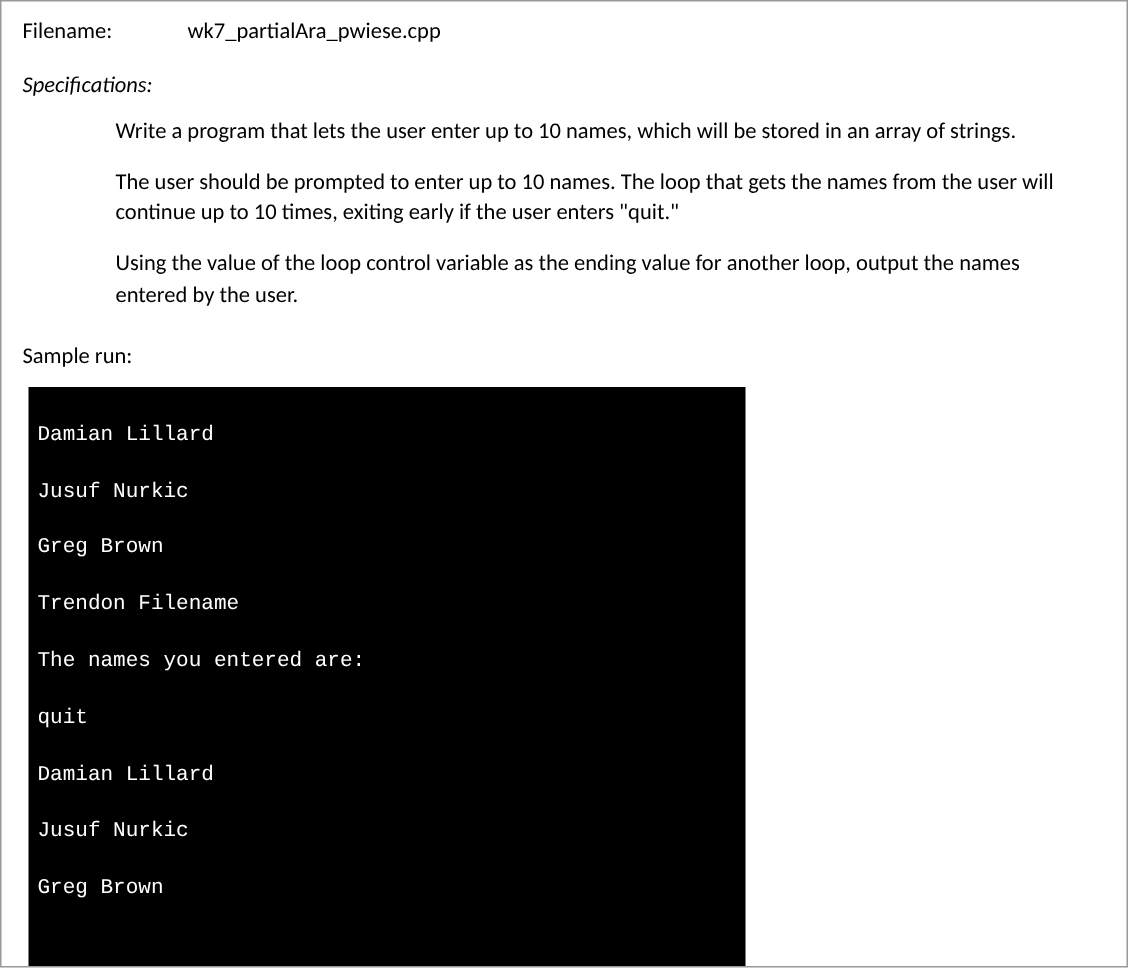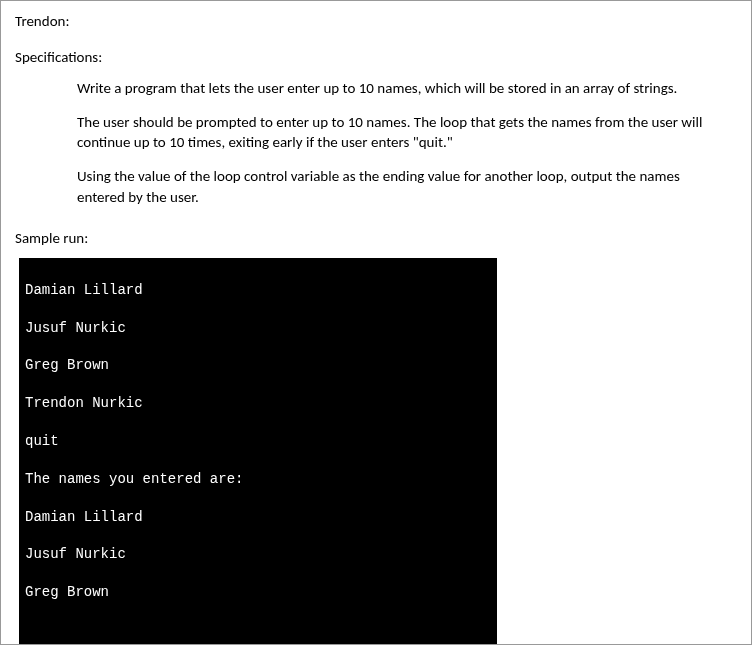--- a/index.html
+++ b/index.html
@@ -21,20 +21,21 @@
     .field-row {
       display: flex;
       margin-bottom: 8px;
     }
     .field-label {
       width: 110px;
       flex-shrink: 0;
     }
     .specs-label {
       margin-bottom: 10px;
+      font-style: italic;
     }
     .spec-block {
       margin-left: 62px;
       margin-right: 26px;
       margin-bottom: 14px;
     }
     .sample-label {
       margin-top: 21px;
       margin-bottom: 10px;
     }
@@ -47,41 +48,42 @@
       width: 478px;
       margin-left: 4px;
       line-height: 1.35;
       white-space: pre;
     }
   </style>
 </head>
 <body>
 
 <div class="field-row">
-  <div class="field-label">Trendon:</div>
+  <div class="field-label">Filename:</div>
+  <div>wk7_partialAra_pwiese.cpp</div>
 </div>
 
 <div class="field-row">
 </div>
 
 <div class="specs-label">Specifications:</div>
 
 <div class="spec-block">Write a program that lets the user enter up to 10 names, which will be stored in an array of strings.</div>
 <div class="spec-block">The user should be prompted to enter up to 10 names. The loop that gets the names from the user will continue up to 10 times, exiting early if the user enters "quit."</div>
 <div class="spec-block">Using the value of the loop control variable as the ending value for another loop, output the names entered by the user.</div>
 
 <div class="sample-label">Sample run:</div>
 
 <div class="console">
 <div>Damian Lillard</div>
 <div>Jusuf Nurkic</div>
 <div>Greg Brown</div>
-<div>Trendon Nurkic</div>
+<div>Trendon Filename</div>
+<div>The names you entered are:</div>
 <div>quit</div>
-<div>The names you entered are:</div>
 <div>Damian Lillard</div>
 <div>Jusuf Nurkic</div>
 <div>Greg Brown</div>
 
 
 
 
 </div>
 
 </body></html>

